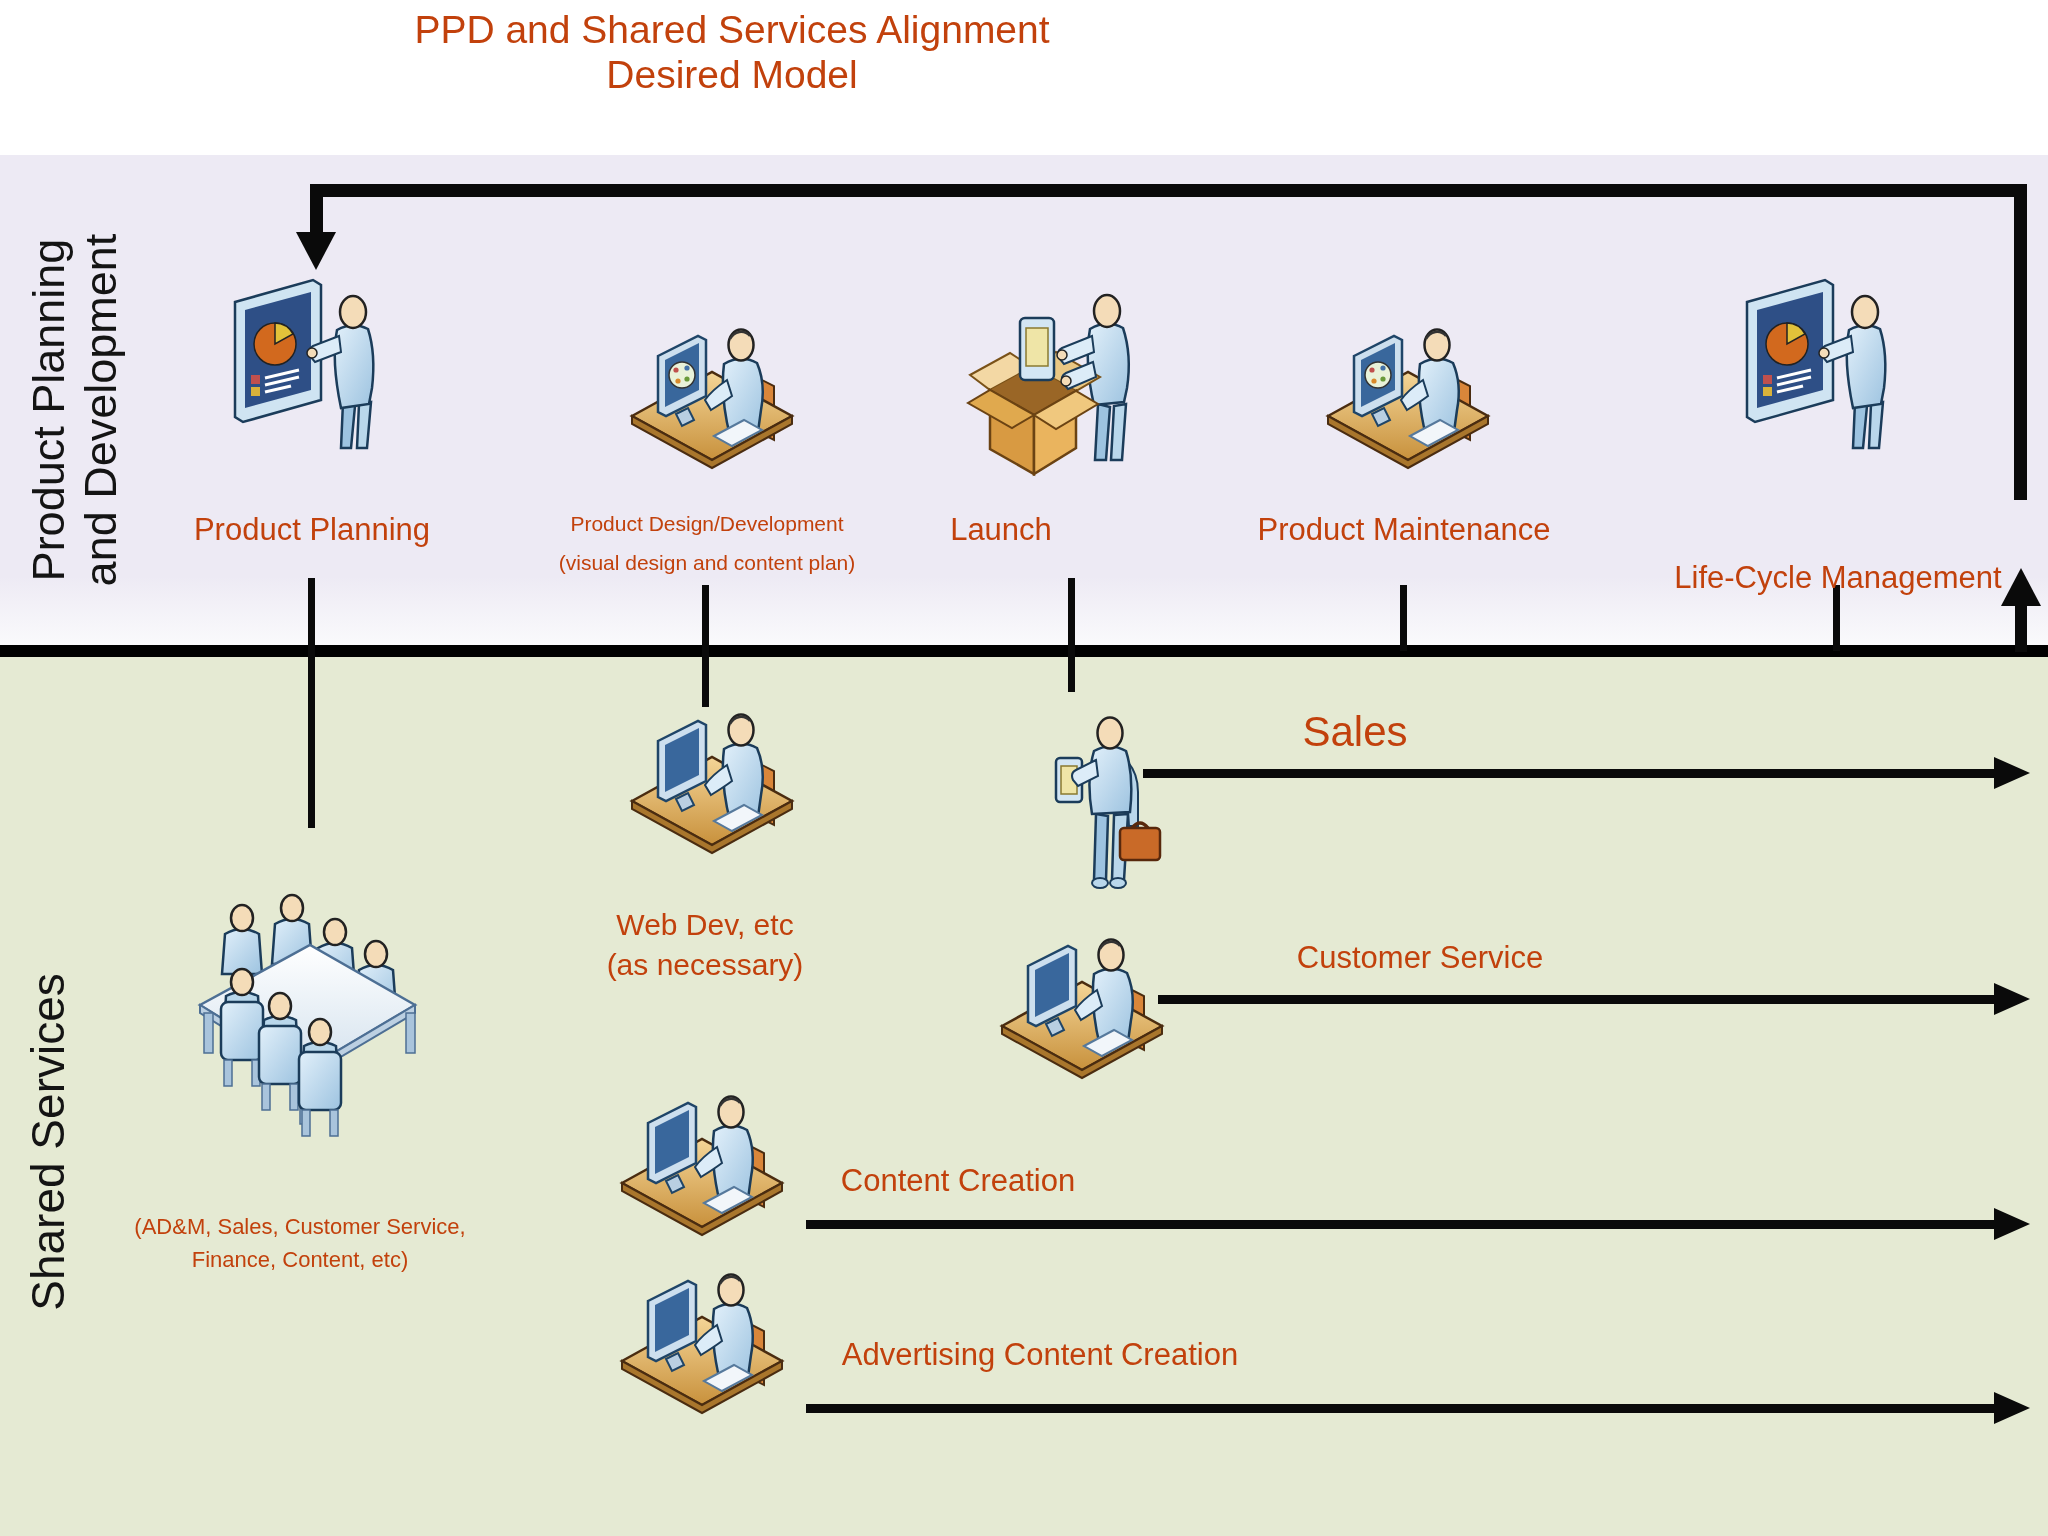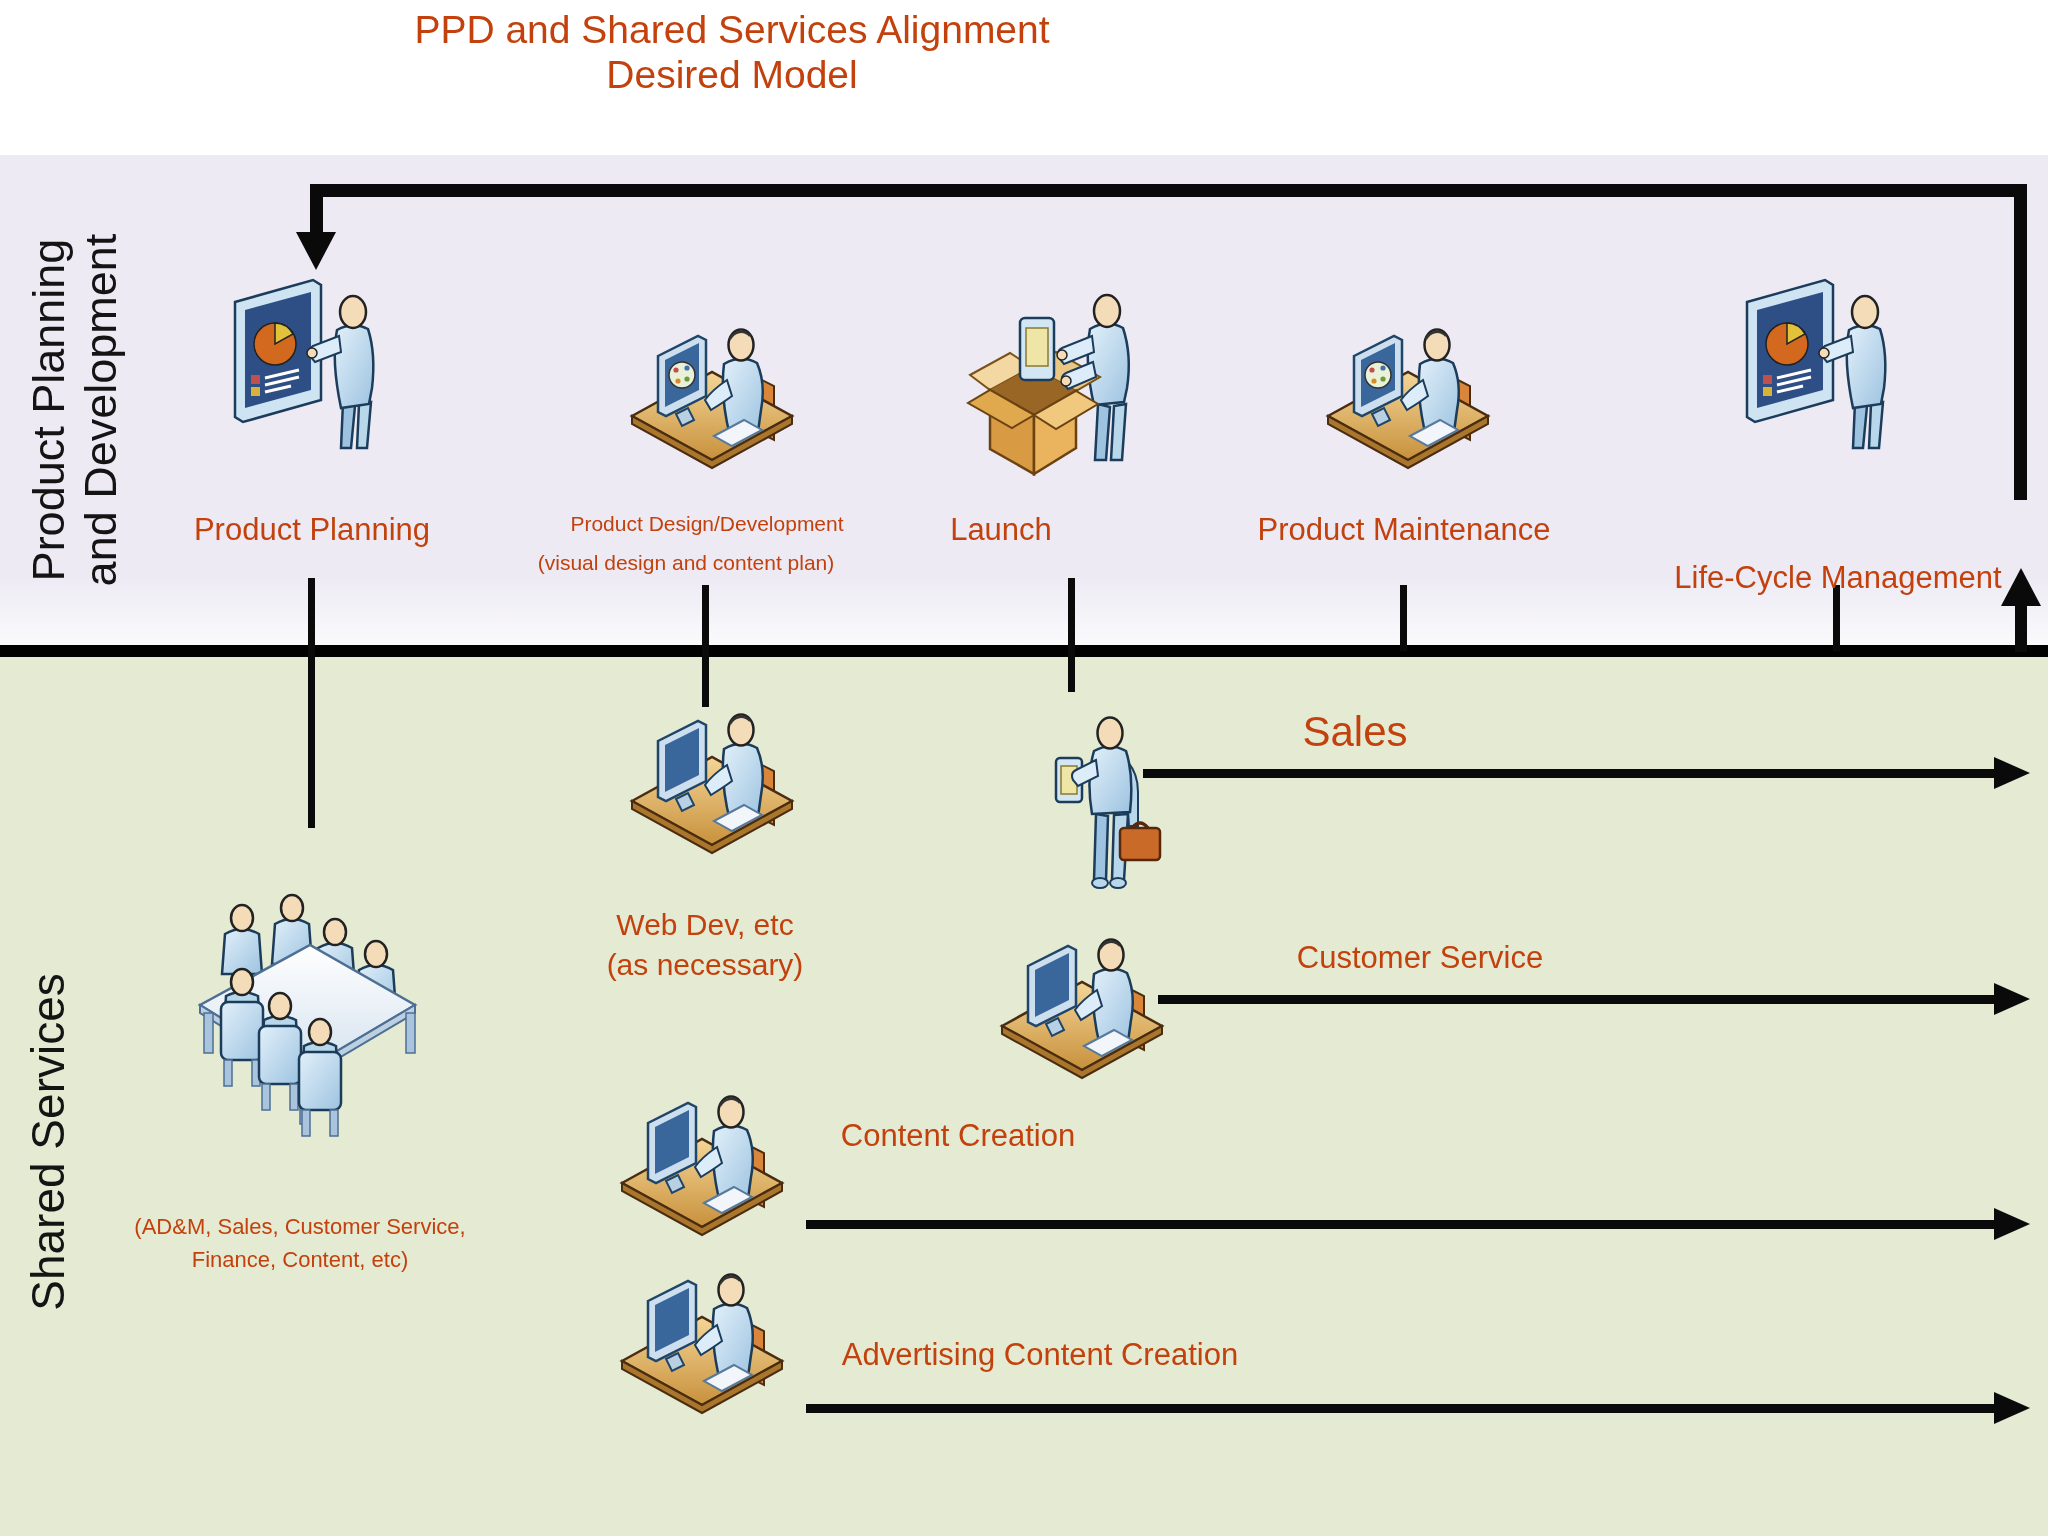--- a/index.html
+++ b/index.html
@@ -208,21 +208,21 @@
     </svg>
   <svg class="abs" style="left:1316px;top:320px;" width="180" height="160" viewBox="0 0 180 160">
       <use href="#g-desk-art"></use>
     </svg>
   <svg class="abs" style="left:1737px;top:272px;" width="180" height="190" viewBox="0 0 180 190">
       <use href="#g-presenter"></use>
     </svg>
 
   <div class="lbl" style="left:312px;top:512px;font-size:31px;">Product Planning</div>
   <div class="lbl" style="left:707px;top:512px;font-size:21px;">Product Design/Development</div>
-  <div class="lbl" style="left:686px;top:551px;font-size:21px;">(visual design and content plan)</div>
+  <div class="lbl" style="left:707px;top:551px;font-size:21px;">(visual design and content plan)</div>
   <div class="lbl" style="left:1001px;top:512px;font-size:31px;">Launch</div>
   <div class="lbl" style="left:1404px;top:512px;font-size:31px;">Product Maintenance</div>
   <div class="lbl" style="left:1838px;top:512px;font-size:31px;margin-top:48px;">Life-Cycle Management</div>
 
   <svg class="abs" style="left:180px;top:860px;" width="250" height="290" viewBox="0 0 250 290">
       <use href="#g-meeting"></use>
     </svg>
   <svg class="abs" style="left:620px;top:705px;" width="180" height="160" viewBox="0 0 180 160">
       <use href="#g-desk-plain"></use>
     </svg>
@@ -238,21 +238,21 @@
   <svg class="abs" style="left:610px;top:1265px;" width="180" height="160" viewBox="0 0 180 160">
       <use href="#g-desk-plain"></use>
     </svg>
 
   <div class="lbl" style="left:300px;top:1214px;font-size:22px;">(AD&amp;M, Sales, Customer Service,</div>
   <div class="lbl" style="left:300px;top:1247px;font-size:22px;">Finance, Content, etc)</div>
   <div class="lbl" style="left:705px;top:908px;font-size:30px;">Web Dev, etc</div>
   <div class="lbl" style="left:705px;top:948px;font-size:30px;">(as necessary)</div>
   <div class="lbl" style="left:1355px;top:708px;font-size:42px;">Sales</div>
   <div class="lbl" style="left:1420px;top:940px;font-size:31px;">Customer Service</div>
-  <div class="lbl" style="left:958px;top:1118px;font-size:31px;">Content Creation</div>
+  <div class="lbl" style="left:958px;top:1163px;font-size:31px;">Content Creation</div>
   <div class="lbl" style="left:1040px;top:1337px;font-size:31px;">Advertising Content Creation</div>
 
   <div class="hbar" style="left:1143px;top:769px;width:851px;"></div>
   <div class="tri-right" style="left:1994px;top:757px;"></div>
   <div class="hbar" style="left:1158px;top:995px;width:836px;"></div>
   <div class="tri-right" style="left:1994px;top:983px;"></div>
   <div class="hbar" style="left:806px;top:1220px;width:1188px;"></div>
   <div class="tri-right" style="left:1994px;top:1208px;"></div>
   <div class="hbar" style="left:806px;top:1404px;width:1188px;"></div>
   <div class="tri-right" style="left:1994px;top:1392px;"></div>

